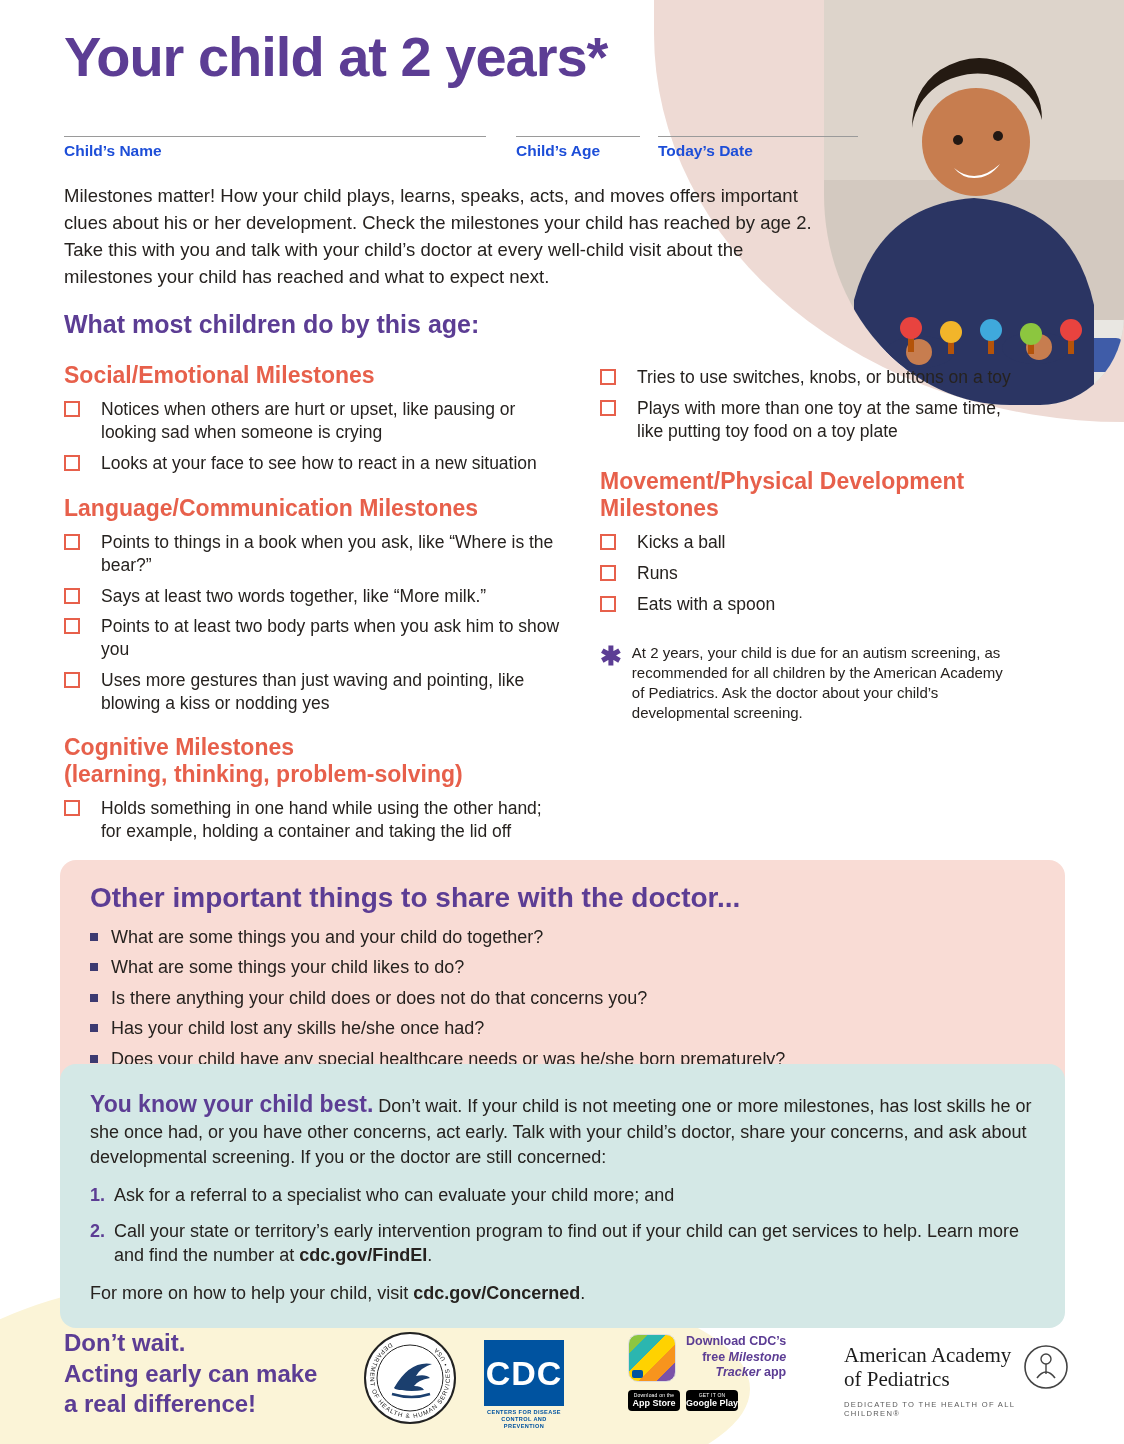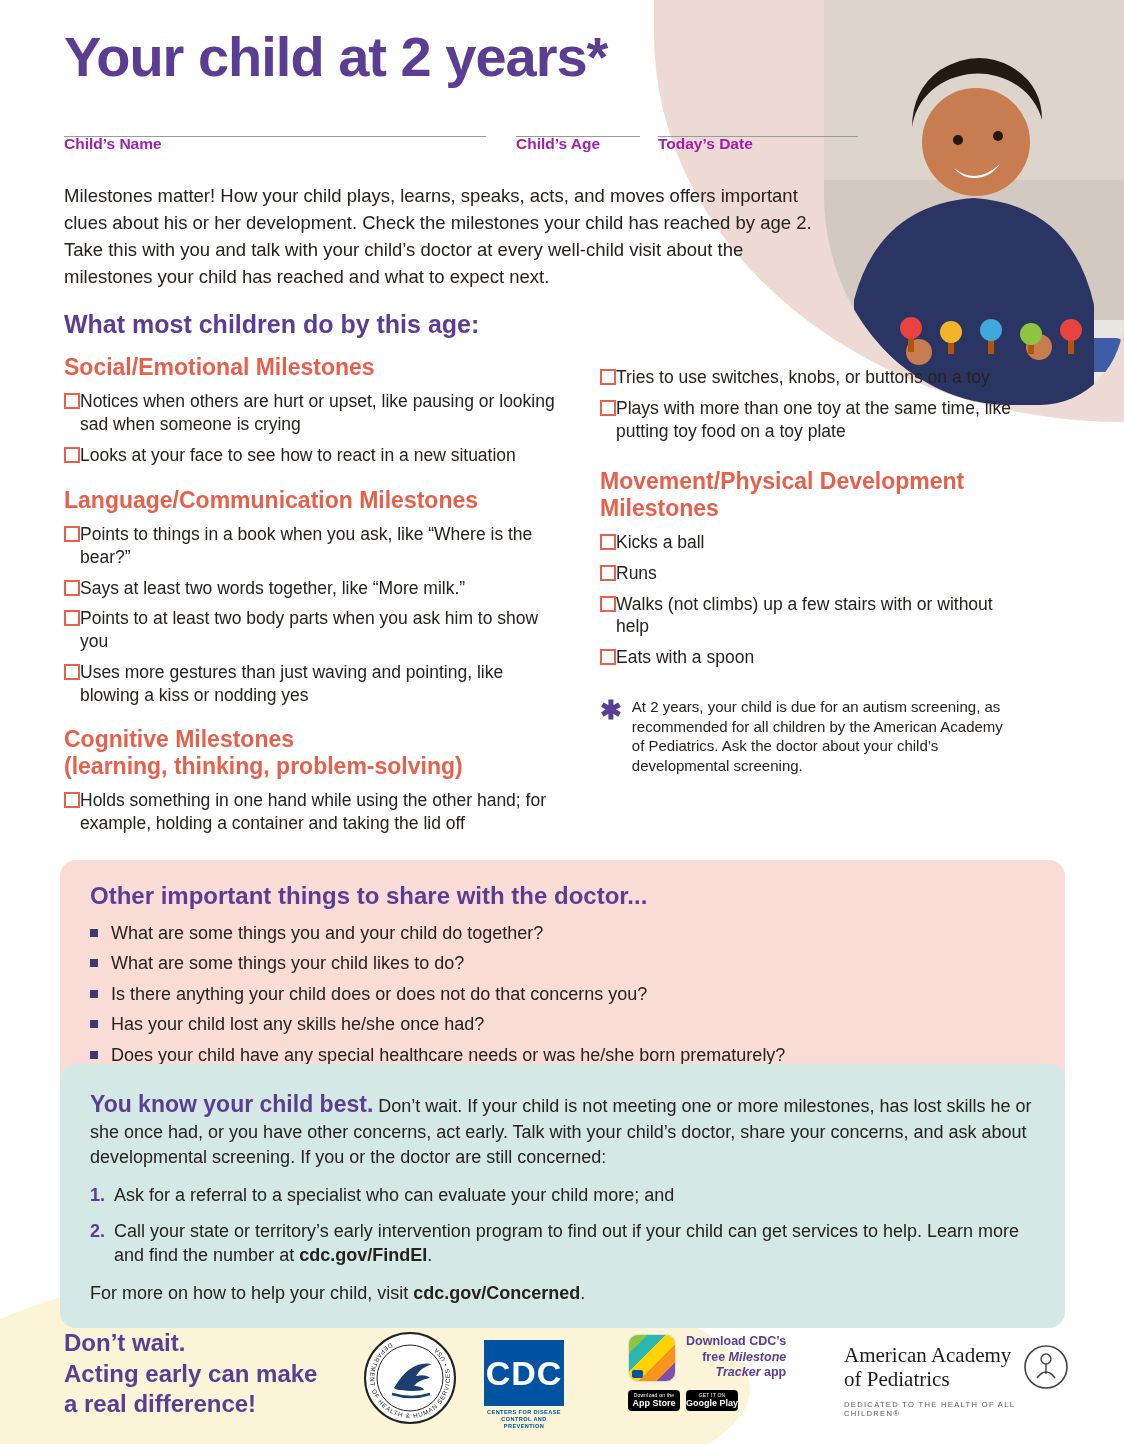--- a/index.html
+++ b/index.html
@@ -11,43 +11,43 @@
              border-bottom-left-radius:100% 92%;}
   .blob-yellow{position:absolute;left:-70px;bottom:-70px;width:820px;height:250px;background:#fbf4d7;
              border-radius:50%;}
 
   .photo{position:absolute;top:0;right:0;width:300px;height:405px;overflow:hidden;
          border-radius:0 0 28% 62% / 0 0 22% 52%;}
 
   
   .title{position:absolute;left:64px;top:24px;font-size:56px;font-weight:bold;color:#5c3d94;letter-spacing:-1px;}
   .fline{position:absolute;border-bottom:1.6px solid #9a9a9a;height:10px;top:126px;}
-  .flabel{position:absolute;top:135px;font-size:15.5px;font-weight:bold;color:#a21caf;text-align:right;}
+  .flabel{position:absolute;top:142px;font-size:15.5px;font-weight:bold;color:#1d4ed8;text-align:right;}
   .intro{position:absolute;left:64px;top:182px;width:748px;font-size:18.5px;line-height:1.46;color:#26221f;}
 
   .sec-head{position:absolute;left:64px;top:310px;font-size:25px;font-weight:bold;color:#5c3d94;}
 
   
   .cols{position:absolute;left:64px;top:350px;width:950px;display:flex;gap:38px;}
   .col-left{width:498px;}
   .col-right{width:414px;padding-top:8px;}
   .ms-head{font-size:23px;font-weight:bold;color:#e7604b;margin:20px 0 10px;line-height:1.15;}
-  .col-left .ms-head:first-child{margin-top:4px;}
-  .check-item{display:flex;gap:0;margin:8px 0;font-size:17.5px;line-height:1.3;color:#26221f;}
+  .col-left .ms-head:first-child{margin-top:12px;}
+  .check-item{display:flex;gap:21px;margin:8px 0;font-size:17.5px;line-height:1.3;color:#26221f;}
   .checkbox{flex:0 0 auto;width:12px;height:12px;border:2.4px solid #e7604b;background:#fff;margin-top:3px;}
 
   .screening{display:flex;gap:10px;margin-top:28px;}
   .scr-star{flex:0 0 auto;font-size:26px;line-height:1;color:#5c3d94;font-weight:bold;}
   .scr-title{font-size:19px;font-weight:bold;color:#5c3d94;margin-bottom:4px;}
   .scr-body{font-size:15px;line-height:1.32;color:#26221f;}
 
   
   .pink-box{position:absolute;left:60px;top:860px;width:1005px;box-sizing:border-box;
             background:#f9dcd5;border-radius:16px;padding:22px 30px 24px;}
-  .pink-box h2{margin:0 0 12px;font-size:24px;font-weight:bold;color:#5c3d94;}
+  .pink-box h2{margin:0 0 12px;font-size:28px;font-weight:bold;color:#5c3d94;}
   .bullet-item{display:flex;gap:13px;margin:7px 0;font-size:18px;line-height:1.3;}
   .sq{flex:0 0 auto;width:8px;height:8px;background:#3d3a71;margin-top:7px;}
 
   
   .teal-box{position:absolute;left:60px;top:1064px;width:1005px;box-sizing:border-box;
             background:#d4e8e6;border-radius:16px;padding:24px 30px 24px;}
   .lead{font-size:23px;font-weight:bold;color:#5c3d94;}
   .teal-body{font-size:18px;line-height:1.4;color:#26221f;}
   .step{display:flex;gap:9px;margin:12px 0;font-size:18px;line-height:1.35;}
   .step-num{flex:0 0 auto;font-weight:bold;color:#5c3d94;}
@@ -186,24 +186,20 @@
       <div class="check-item">
         <span class="checkbox"></span>
         <span>Kicks a ball</span>
       </div>
       <div class="check-item">
         <span class="checkbox"></span>
         <span>Runs</span>
       </div>
       <div class="check-item">
         <span class="checkbox"></span>
-        <span>Walks (not climbs) up a few stairs with or without help</span>
-      </div>
-      <div class="check-item">
-        <span class="checkbox"></span>
         <span>Eats with a spoon</span>
       </div>
 
       <div class="screening">
         <div class="scr-star">✱</div>
         <div>
           <div class="scr-body">At 2 years, your child is due for an autism screening, as recommended for all children by the American Academy of Pediatrics. Ask the doctor about your child’s developmental screening.</div>
         </div>
       </div>
 

